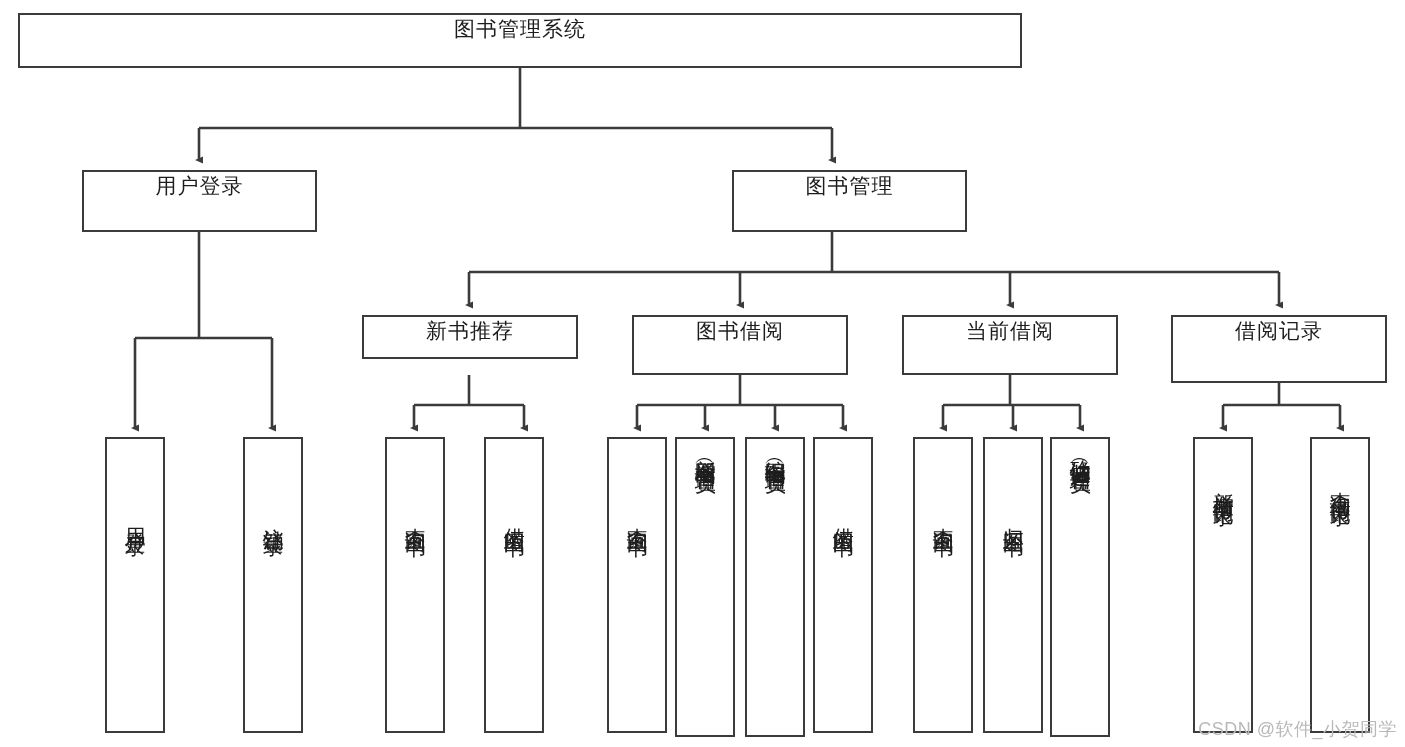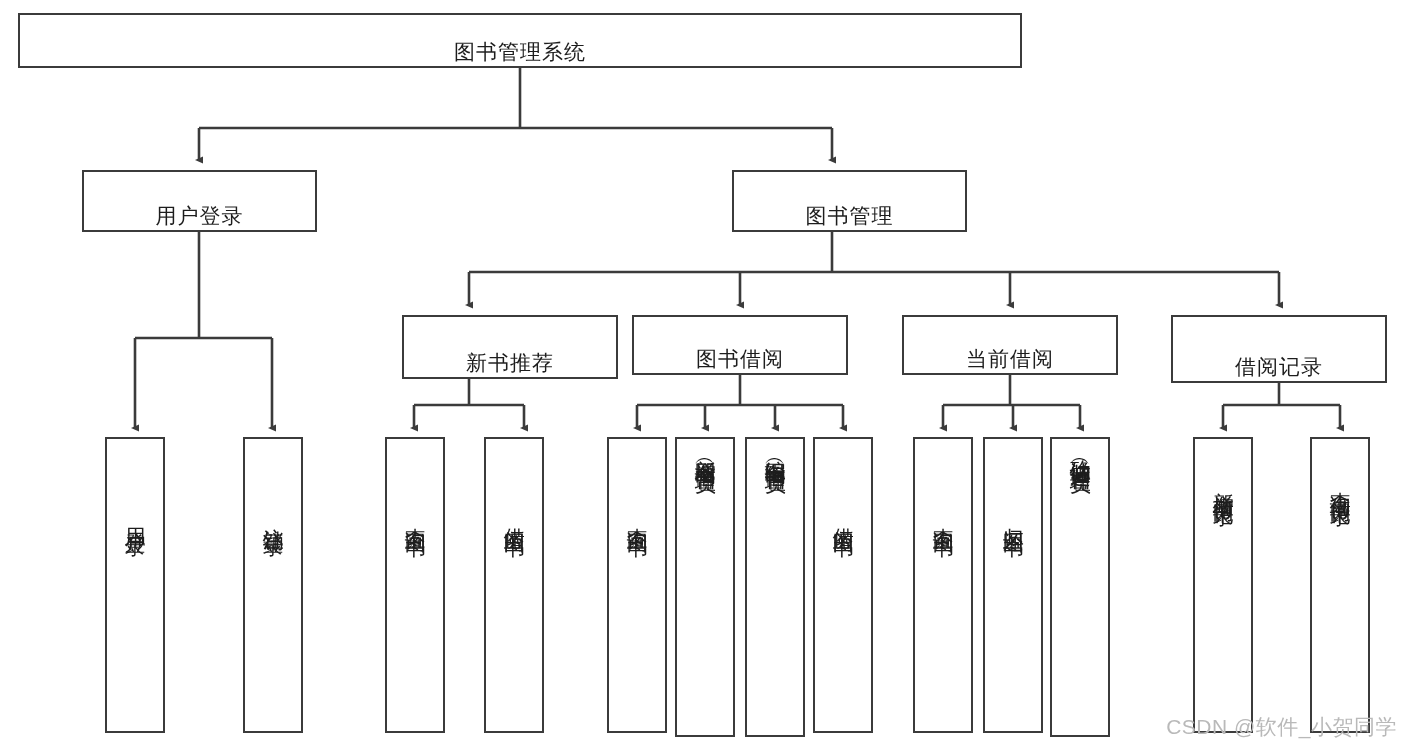--- a/index.html
+++ b/index.html
@@ -24,21 +24,21 @@
     width: 1405px;
     height: 747px;
     pointer-events: none;
   }
   .node {
     position: absolute;
     box-sizing: border-box;
     background: #ffffff;
     border: 2.5px solid #3b3b3b;
     display: flex;
-    align-items: flex-end;
+    align-items: flex-start;
     justify-content: center;
     color: #1d1d1d;
   }
   .node.horiz {
     font-size: 21px;
     letter-spacing: 1px;
   }
   .node.vert {
     font-size: 21px;
     padding-top: 6px;
@@ -53,21 +53,21 @@
     white-space: nowrap;
     margin: 0 auto;
   }
   .node.vert.tall .vtext {
     letter-spacing: 2px;
   }
   .watermark {
     position: absolute;
     right: 8px;
     bottom: 6px;
-    font-size: 21px;
+    font-size: 18px;
     color: #b9b9b9;
     letter-spacing: 0.5px;
     white-space: nowrap;
   }
 </style>
 </head>
 <body>
 
 <div id="diagram-root">
 
@@ -125,21 +125,21 @@
     <span>图书管理系统</span>
   </div>
 
   <div class="node horiz" style="left:82px; top:170px; width:235px; height:62px;">
     <span>用户登录</span>
   </div>
   <div class="node horiz" style="left:712px; top:170px; width:235px; height:62px;margin-left:20px;">
     <span>图书管理</span>
   </div>
 
-  <div class="node horiz" style="left:362px; top:315px; width:216px; height:64px;margin-left:40px;">
+  <div class="node horiz" style="left:362px; top:315px; width:216px; height:44px;">
     <span>新书推荐</span>
   </div>
   <div class="node horiz" style="left:632px; top:315px; width:216px; height:60px;">
     <span>图书借阅</span>
   </div>
   <div class="node horiz" style="left:902px; top:315px; width:216px; height:60px;">
     <span>当前借阅</span>
   </div>
   <div class="node horiz" style="left:1171px; top:315px; width:216px; height:68px;">
     <span>借阅记录</span>

